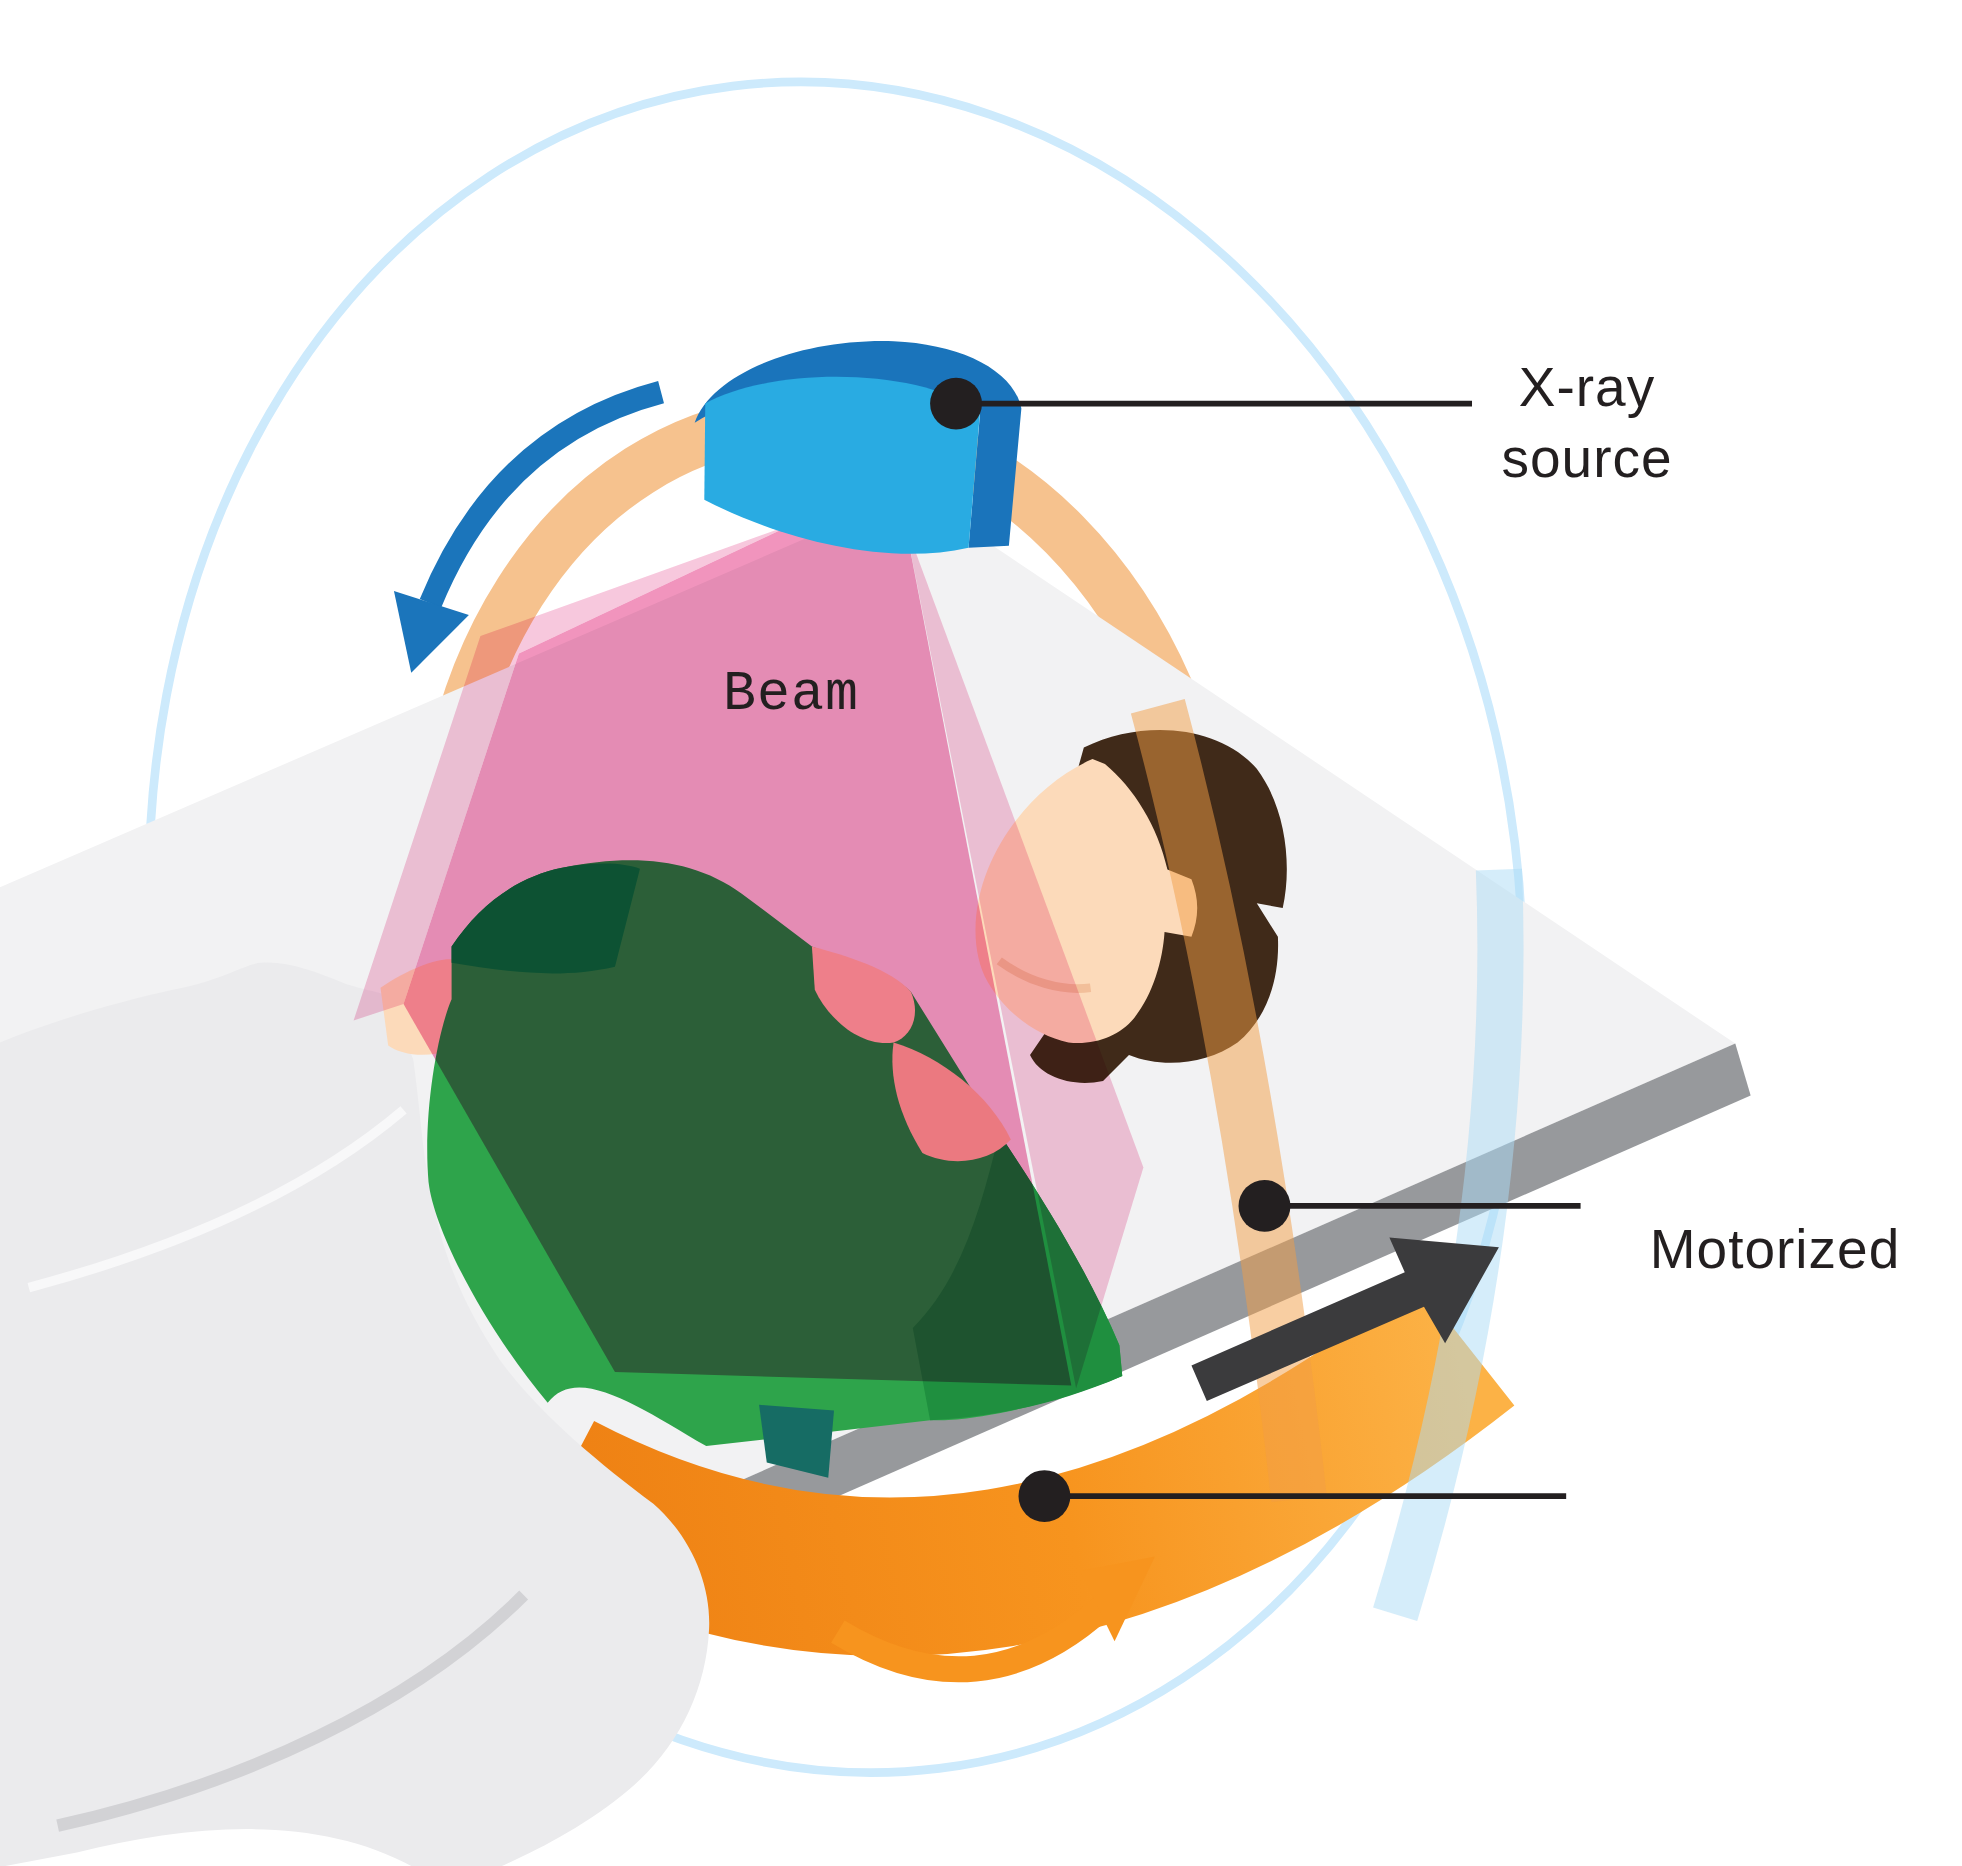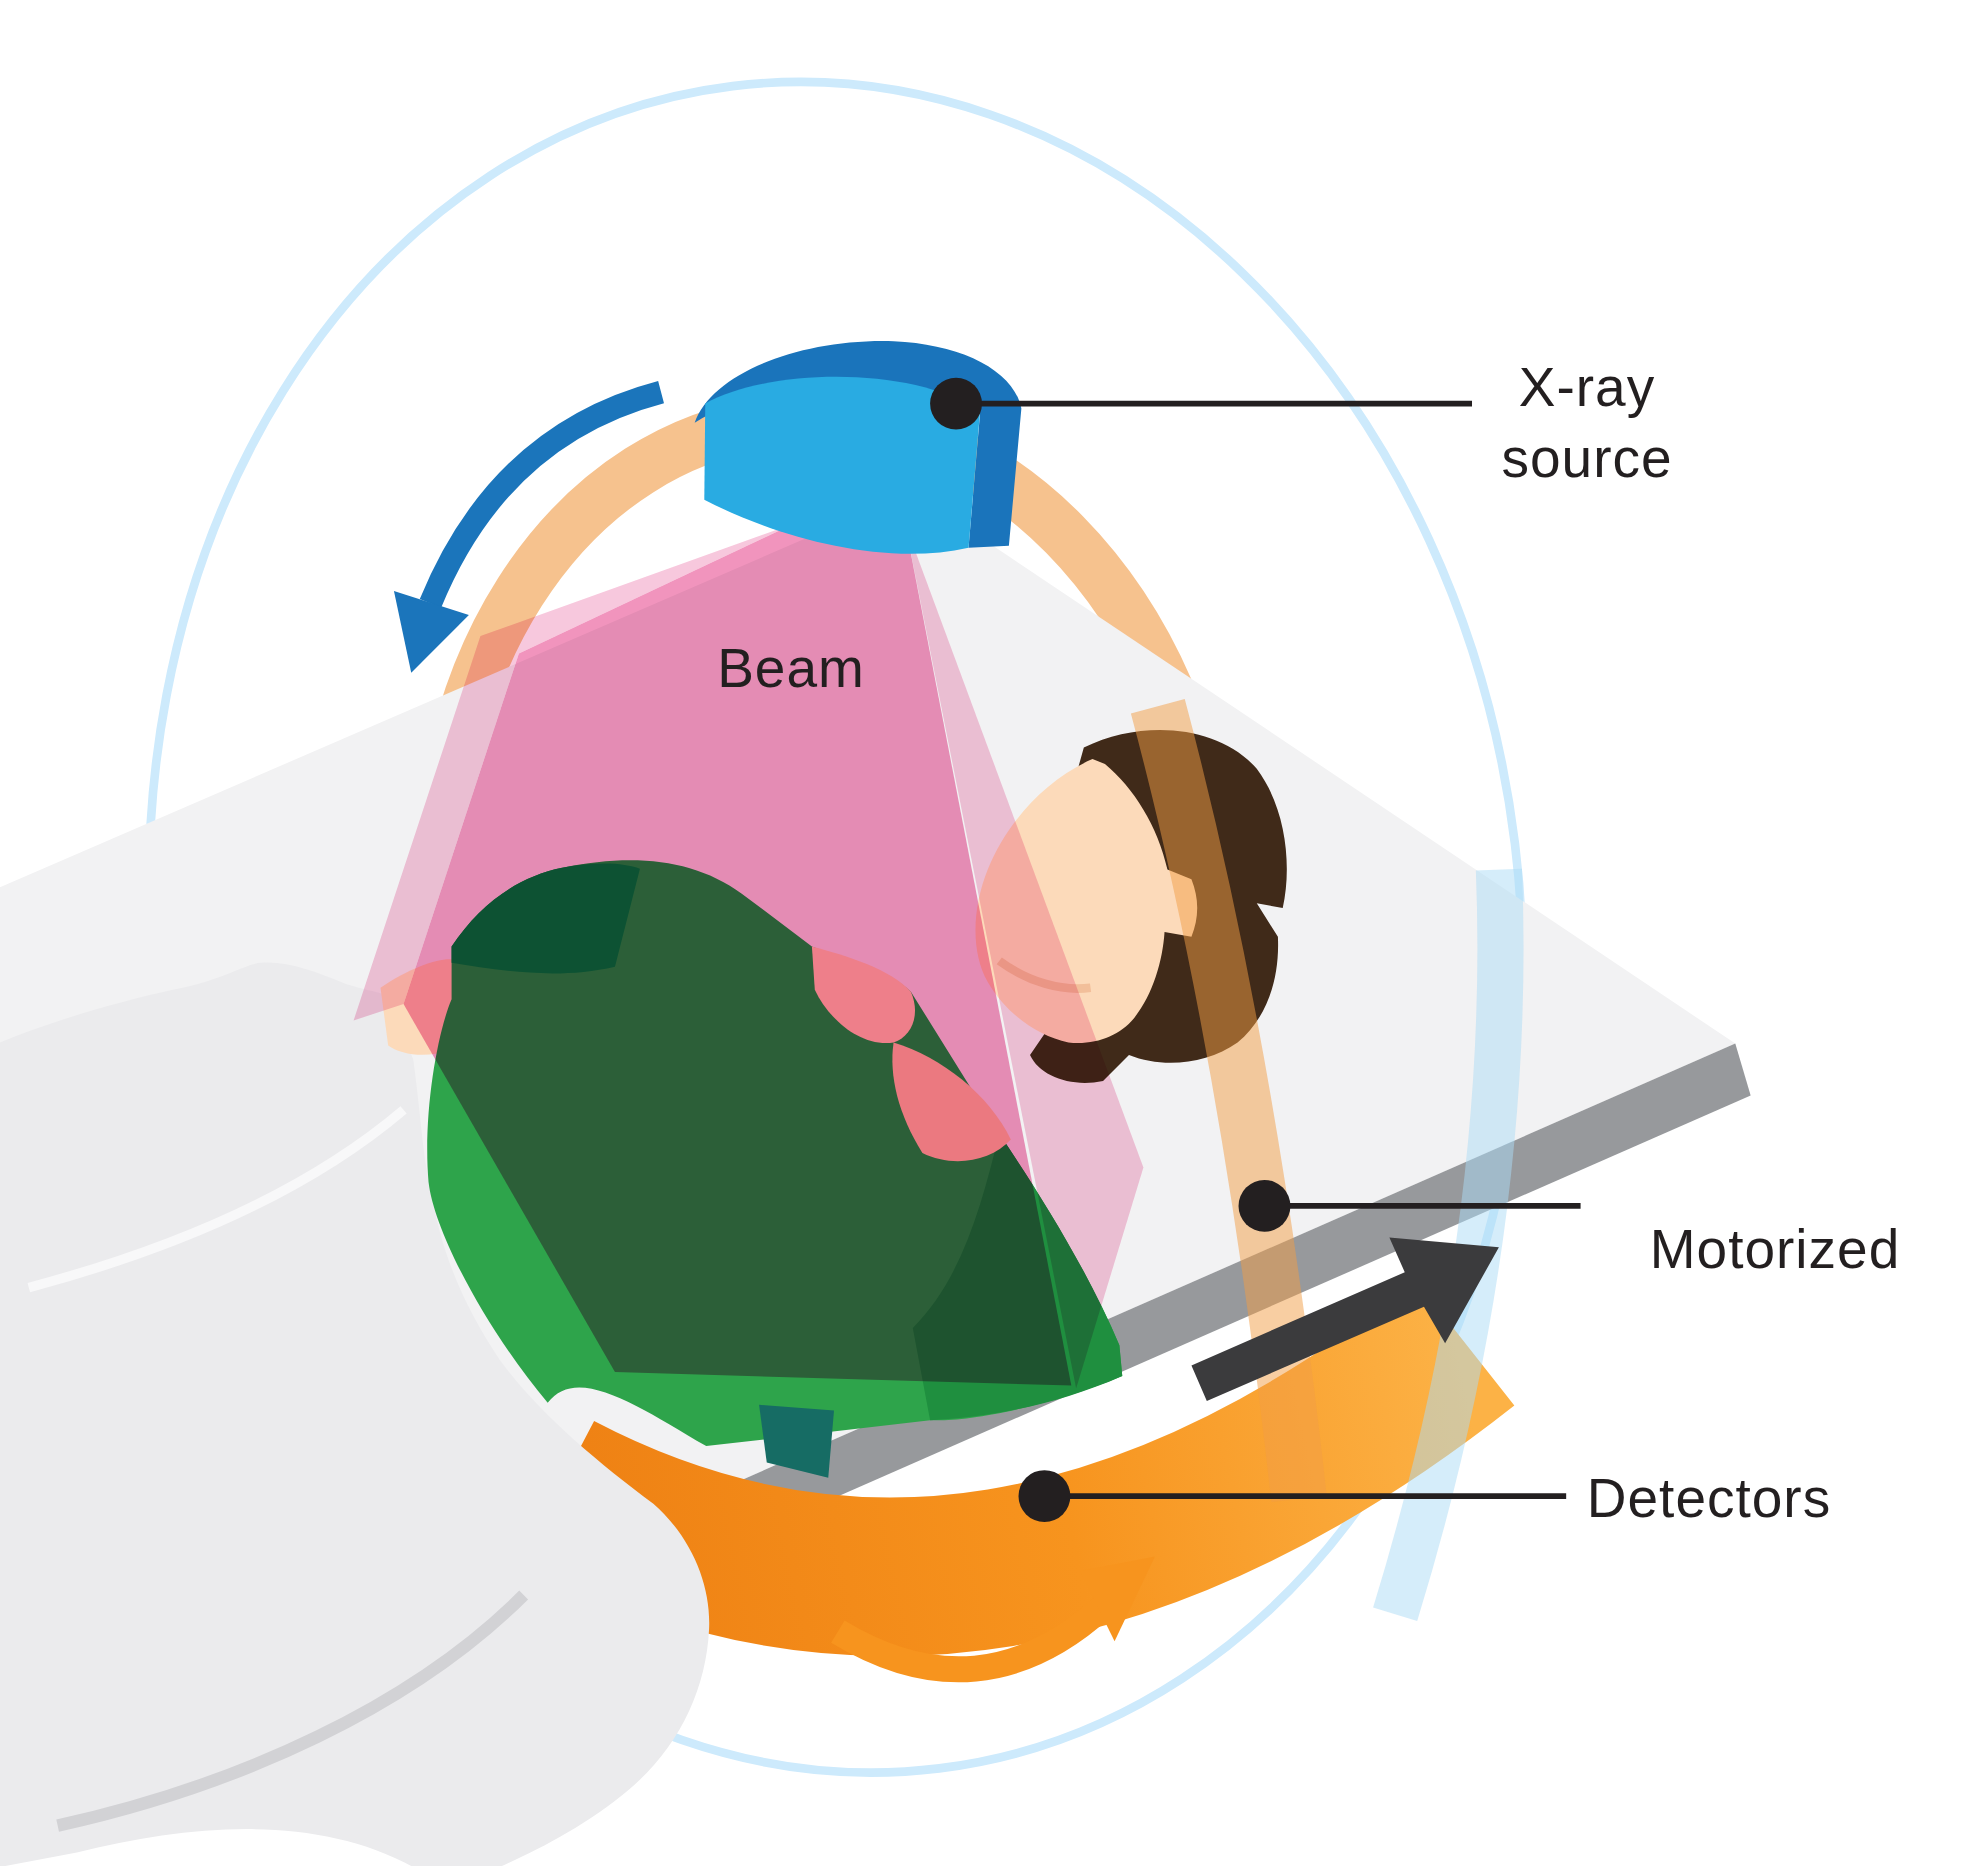--- a/index.html
+++ b/index.html
@@ -138,22 +138,21 @@
       <line x1="1087" y1="1557" x2="1630" y2="1557"></line>
       <circle cx="1087" cy="1557" r="27" stroke="none"></circle>
     </g>
   </svg>
 
   <div class="label" style="left:1587px;top:423px;">
     <span>X-ray</span>
     <span>source</span>
   </div>
 
-  <div class="label" style="left:791px;top:668px;">Beam</div>
+  <div class="label" style="left:791px;top:694px;font-family:Liberation Mono, monospace;">Beam</div>
 
   <div class="label" style="left:1775px;top:1249px;">
     <span>Motorized</span>
   </div>
 
-  <div class="label" style="left:1709px;top:1498px;">Detectors</div>
 
 </div>
 
 
 </body></html>

